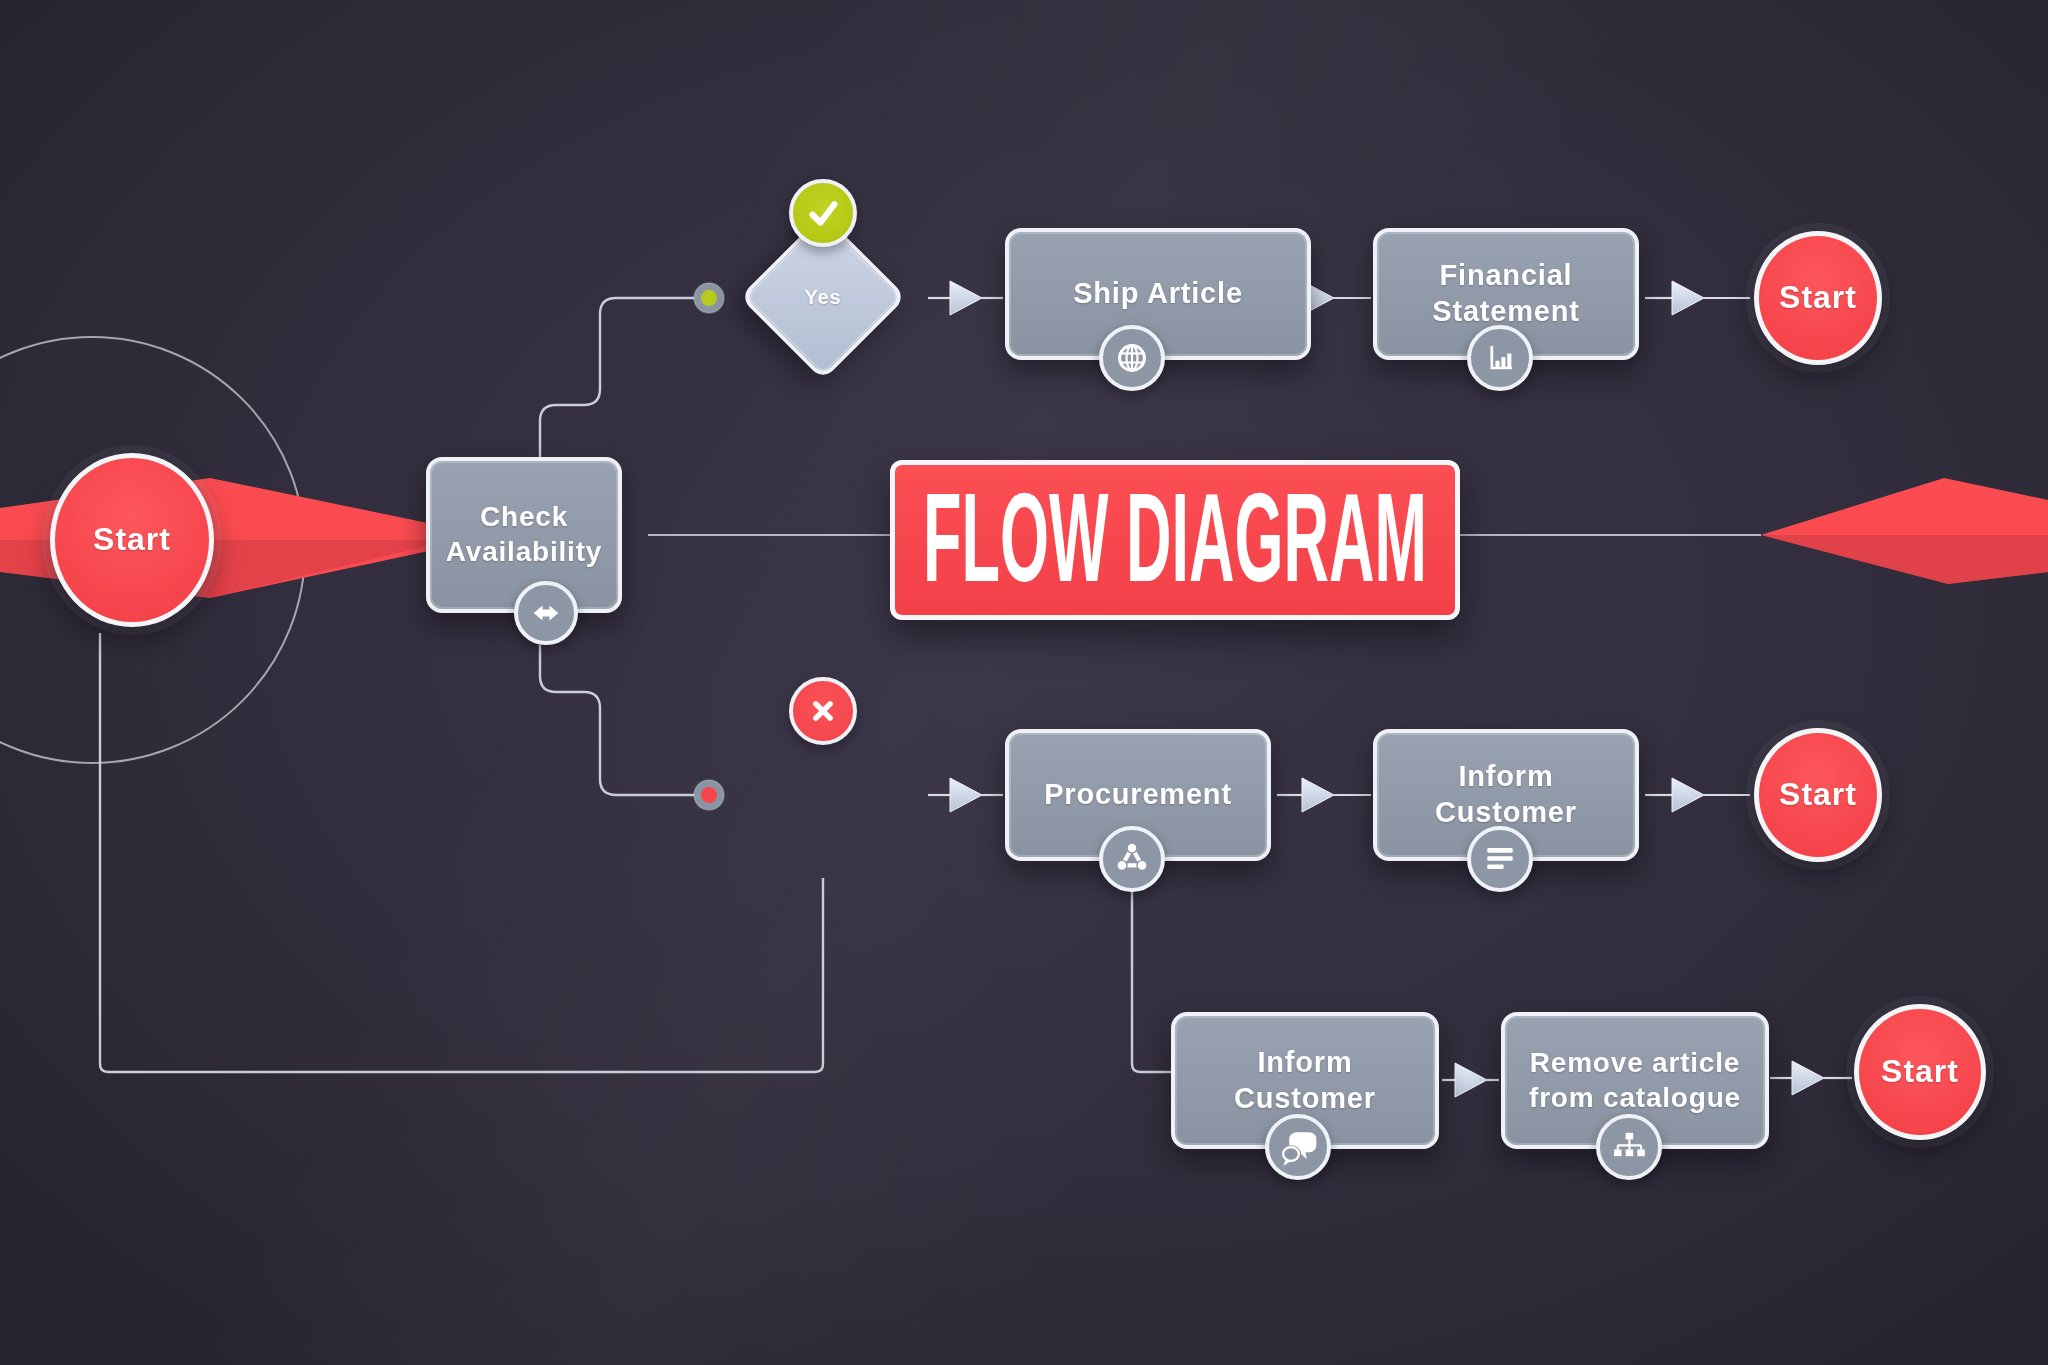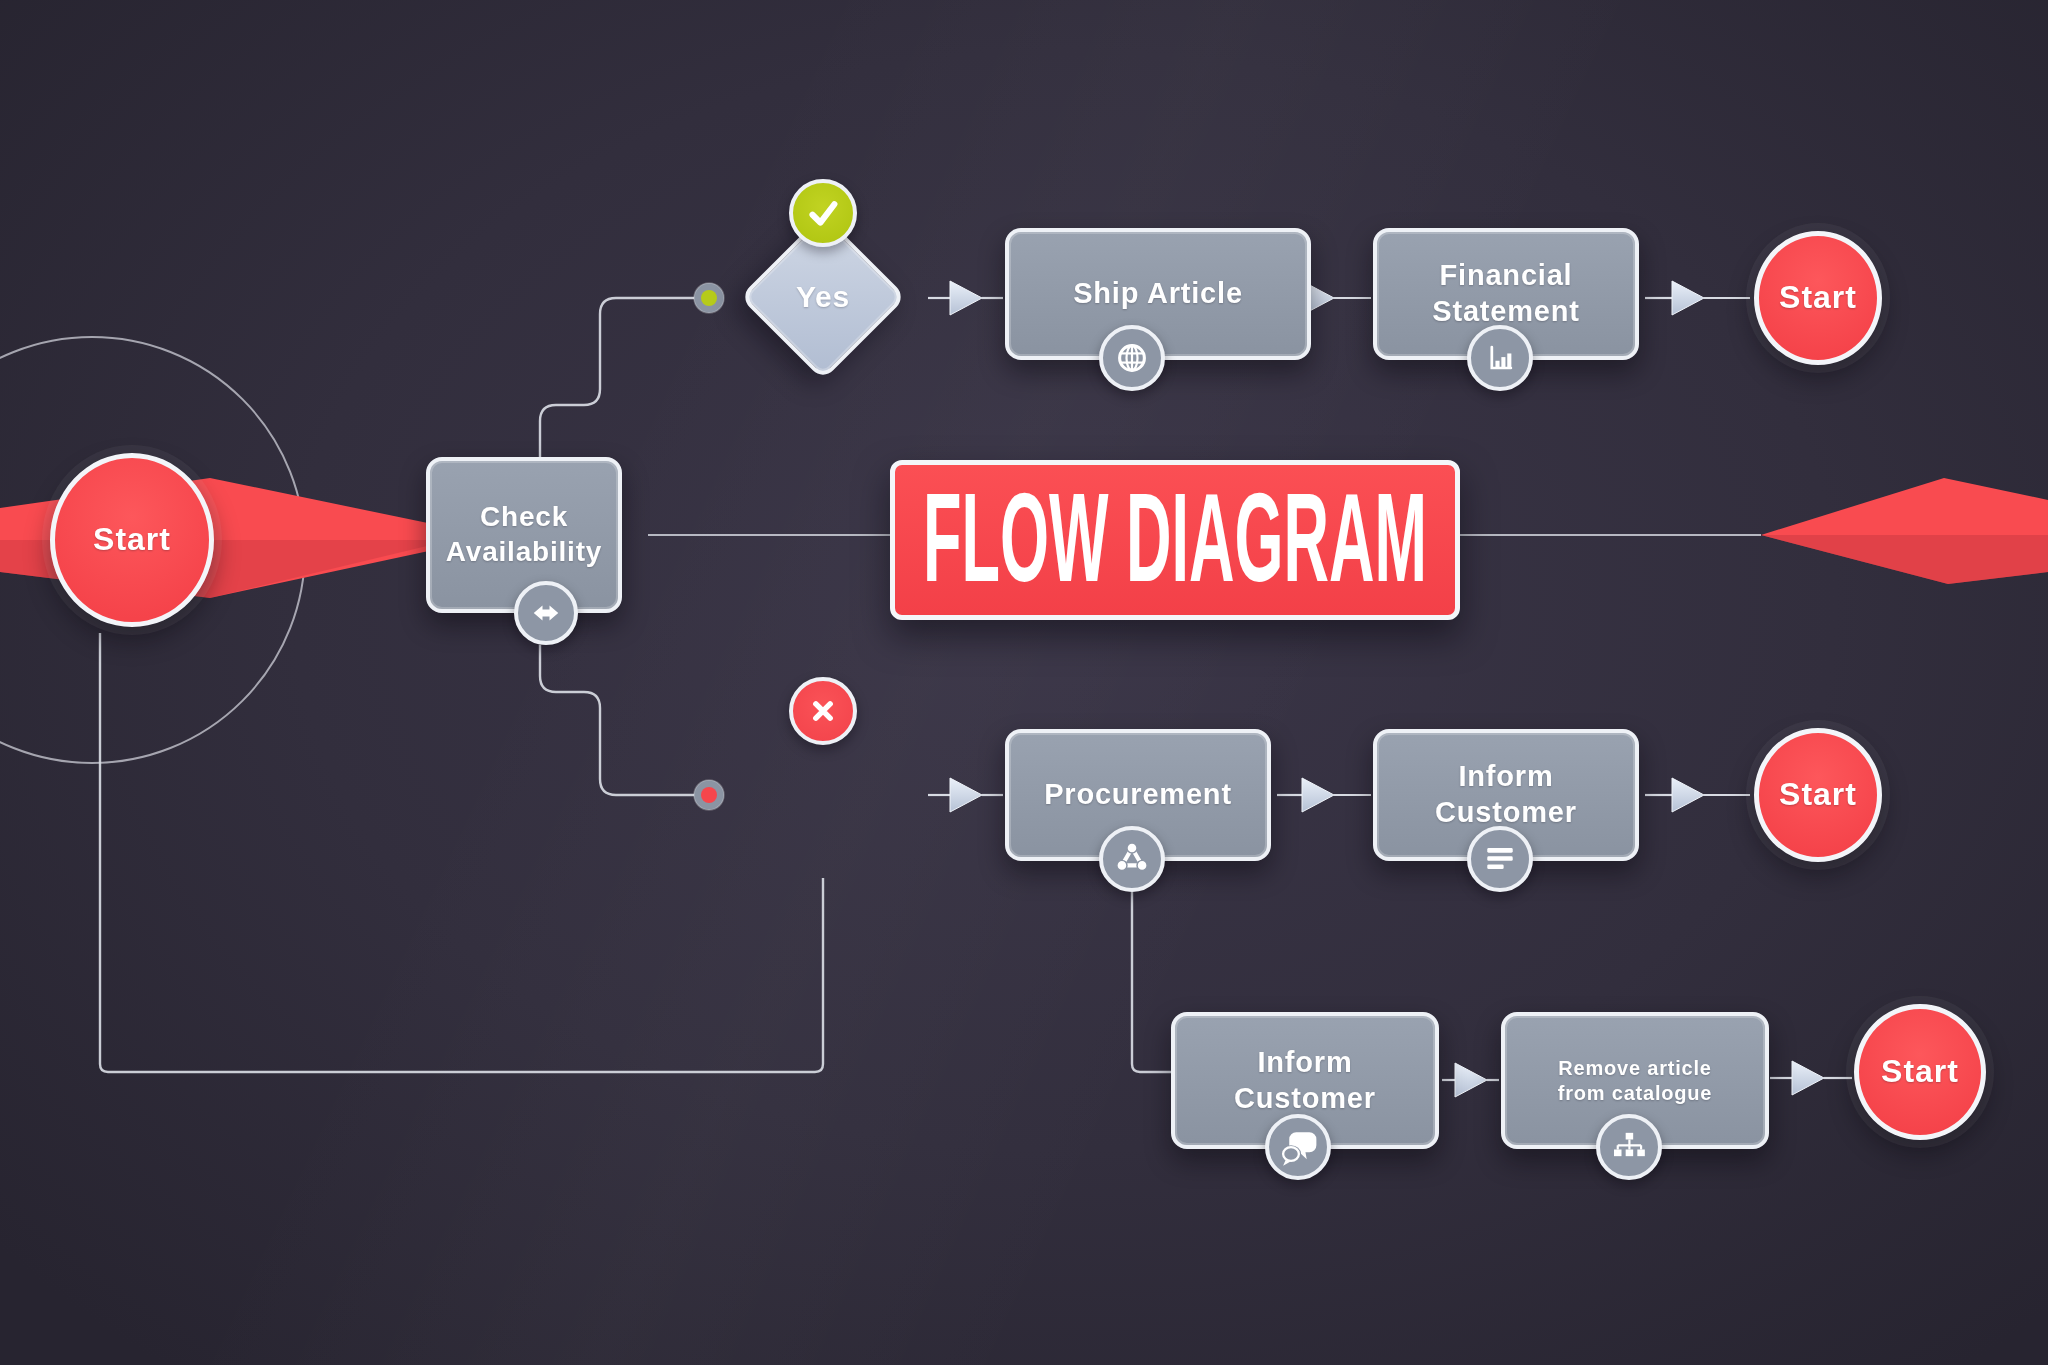--- a/index.html
+++ b/index.html
@@ -23,21 +23,21 @@
     box-shadow:0 12px 26px rgba(8,6,14,.45), inset 0 0 0 2px rgba(255,255,255,.22);
   }
   .pbox .plabel{font-size:29px;}
   .diamond{z-index:2;}
   .diamond .shape{
     position:absolute;left:50%;top:50%;width:118px;height:118px;margin:-59px 0 0 -59px;
     transform:rotate(45deg);border-radius:14px;border:4px solid #eef1f6;box-sizing:border-box;
     background:linear-gradient(135deg,#cfd7e5 0%,#b1bdd2 100%);
     box-shadow:0 12px 24px rgba(8,6,14,.4), inset 0 0 0 2px rgba(255,255,255,.25);
   }
-  .diamond .plabel{font-size:30px;}
+  .diamond .plabel{font-size:20px;}
   .circle-node{
     border-radius:50%;border:5px solid #f3f5f9;
     background:radial-gradient(circle at 50% 36%,#fd575b 0%,#f5434a 78%);
     box-shadow:0 0 0 8px rgba(255,255,255,.05), 0 12px 26px rgba(8,6,14,.45);
   }
   .circle-node .plabel{font-size:32px;letter-spacing:1px;}
   .badge{
     position:absolute;z-index:3;box-sizing:border-box;border-radius:50%;
     border:4px solid #eef1f6;background:#8d96a5;
     display:flex;align-items:center;justify-content:center;
@@ -246,21 +246,21 @@
   <div class="badge" style="left:1265px;top:1114px;width:66px;height:66px;">
     <svg width="46" height="42" viewBox="0 0 52 48">
       <path d="M24 7 h15 a8 8 0 0 1 8 8 v7 a8 8 0 0 1 -8 8 h-4.5 l1.5 8 -8.5 -8 h-3.5 a8 8 0 0 1 -8 -8 v-7 a8 8 0 0 1 8 -8 z" fill="#ffffff"></path>
       <ellipse cx="18" cy="32" rx="11.5" ry="10" fill="#8d96a5"></ellipse>
       <ellipse cx="18" cy="32" rx="9" ry="7.8" fill="none" stroke="#ffffff" stroke-width="2.6"></ellipse>
       <path d="M12 38.5 L9 45.5 L17.5 40.5 Z" fill="#ffffff"></path>
     </svg>
   </div>
 
   <div class="node pbox" style="left:1501px;top:1012px;width:268px;height:137px;">
-    <div class="plabel" style="font-size:20px;">Remove article
+    <div class="plabel" style="font-size:28px;">Remove article
 from catalogue</div>
   </div>
   <div class="badge" style="left:1596px;top:1114px;width:66px;height:66px;">
     <svg width="40" height="36" viewBox="0 0 48 42">
       <rect x="20" y="4" width="9" height="8" fill="#ffffff"></rect>
       <path d="M24.5 12 V19 M10.5 19 H38.5 M10.5 19 V24 M24.5 19 V24 M38.5 19 V24" fill="none" stroke="#ffffff" stroke-width="2.6"></path>
       <rect x="6" y="24" width="9" height="8" fill="#ffffff"></rect>
       <rect x="20" y="24" width="9" height="8" fill="#ffffff"></rect>
       <rect x="34" y="24" width="9" height="8" fill="#ffffff"></rect>
     </svg>

